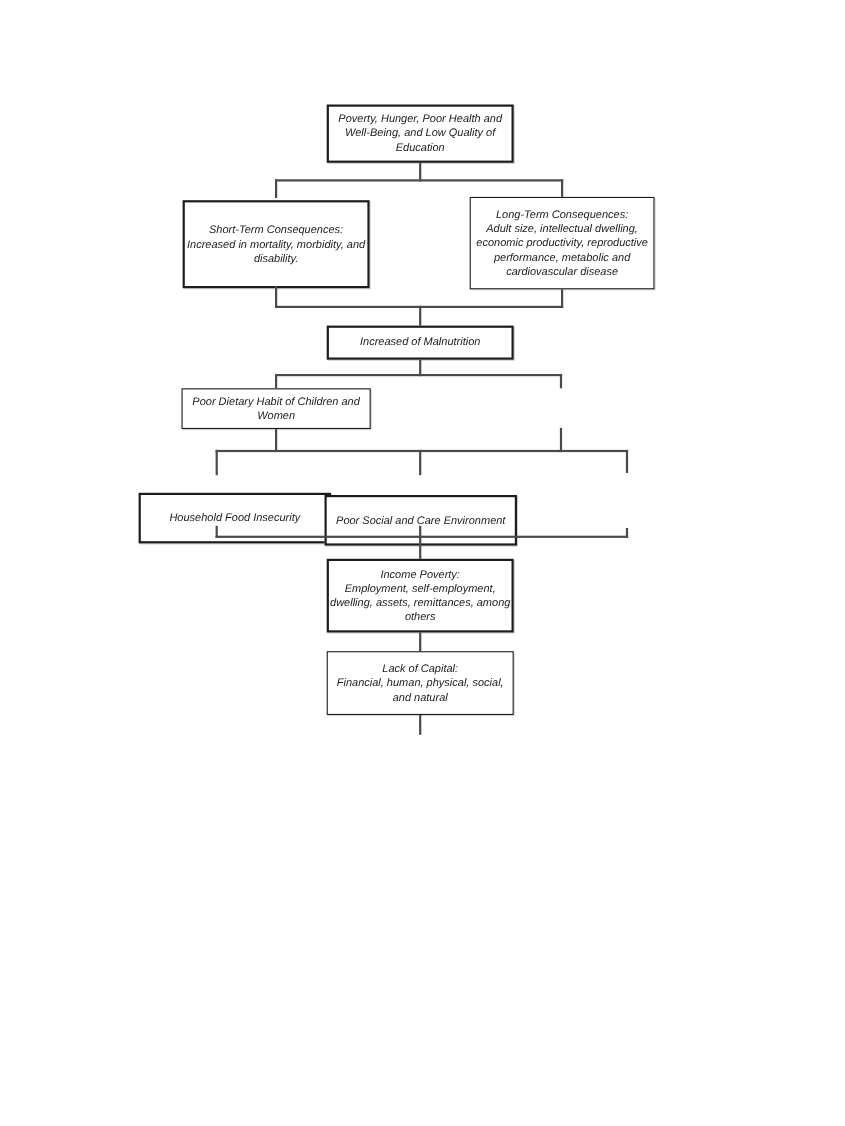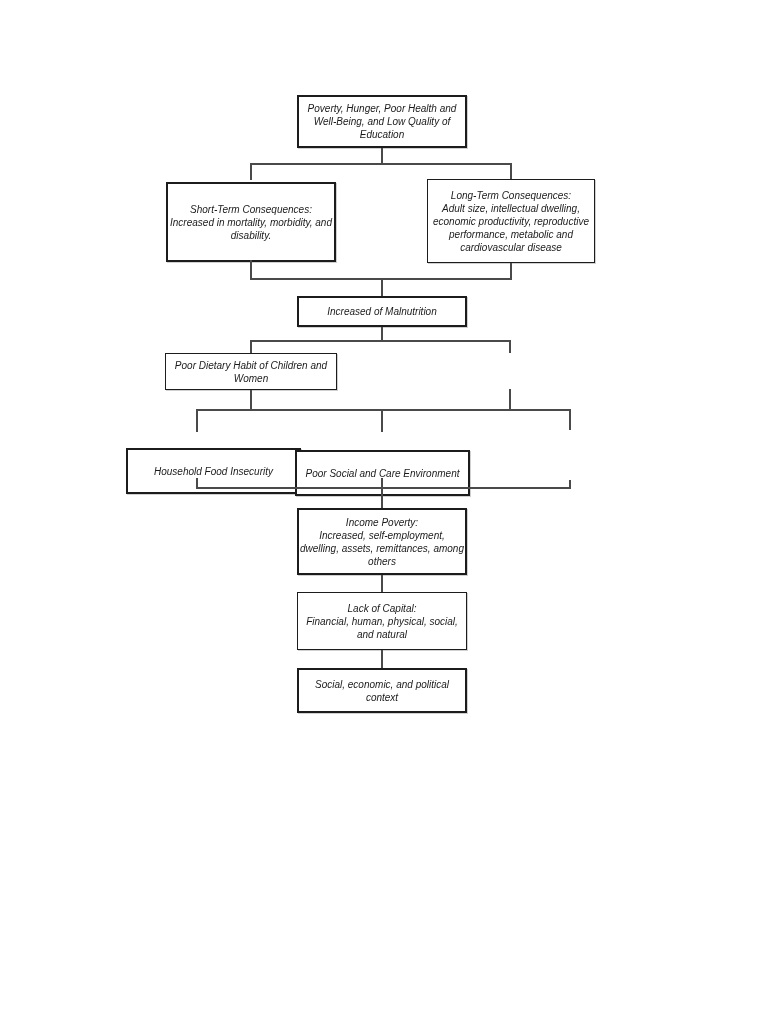--- a/index.html
+++ b/index.html
@@ -62,30 +62,28 @@
   <div class="node" style="left:165px; top:353px; width:172px; height:37px; border-width:1.5px;">Poor Dietary Habit of Children and
 Women</div>
 
 
   <div class="node" style="left:110px; top:448px; width:175px; height:46px; border-width:2px;margin-left:16px;">Household Food Insecurity</div>
 
   <div class="node" style="left:295px; top:450px; width:175px; height:46px; border-width:2.5px;">Poor Social and Care Environment</div>
 
 
   <div class="node" style="left:297px; top:508px; width:170px; height:67px; border-width:2.5px;">Income Poverty:
-Increased, self-employment,
+Employment, self-employment,
 dwelling, assets, remittances, among
 others</div>
 
   <div class="node" style="left:297px; top:592px; width:170px; height:58px; border-width:1.5px;">Lack of Capital:
 Financial, human, physical, social,
 and natural</div>
 
-  <div class="node" style="left:297px; top:668px; width:170px; height:45px; border-width:2px;">Social, economic, and political
-context</div>
 
   <div class="edge-line" style="left:381px; top:148px; width:2px; height:17px;"></div>
   <div class="edge-line" style="left:250px; top:163px; width:262px; height:2px;"></div>
   <div class="edge-line" style="left:250px; top:163px; width:2px; height:17px;"></div>
   <div class="edge-line" style="left:510px; top:163px; width:2px; height:16px;"></div>
 
   <div class="edge-line" style="left:250px; top:260px; width:2px; height:20px;"></div>
   <div class="edge-line" style="left:510px; top:263px; width:2px; height:17px;"></div>
   <div class="edge-line" style="left:250px; top:278px; width:262px; height:2px;"></div>
   <div class="edge-line" style="left:381px; top:278px; width:2px; height:18px;"></div>

